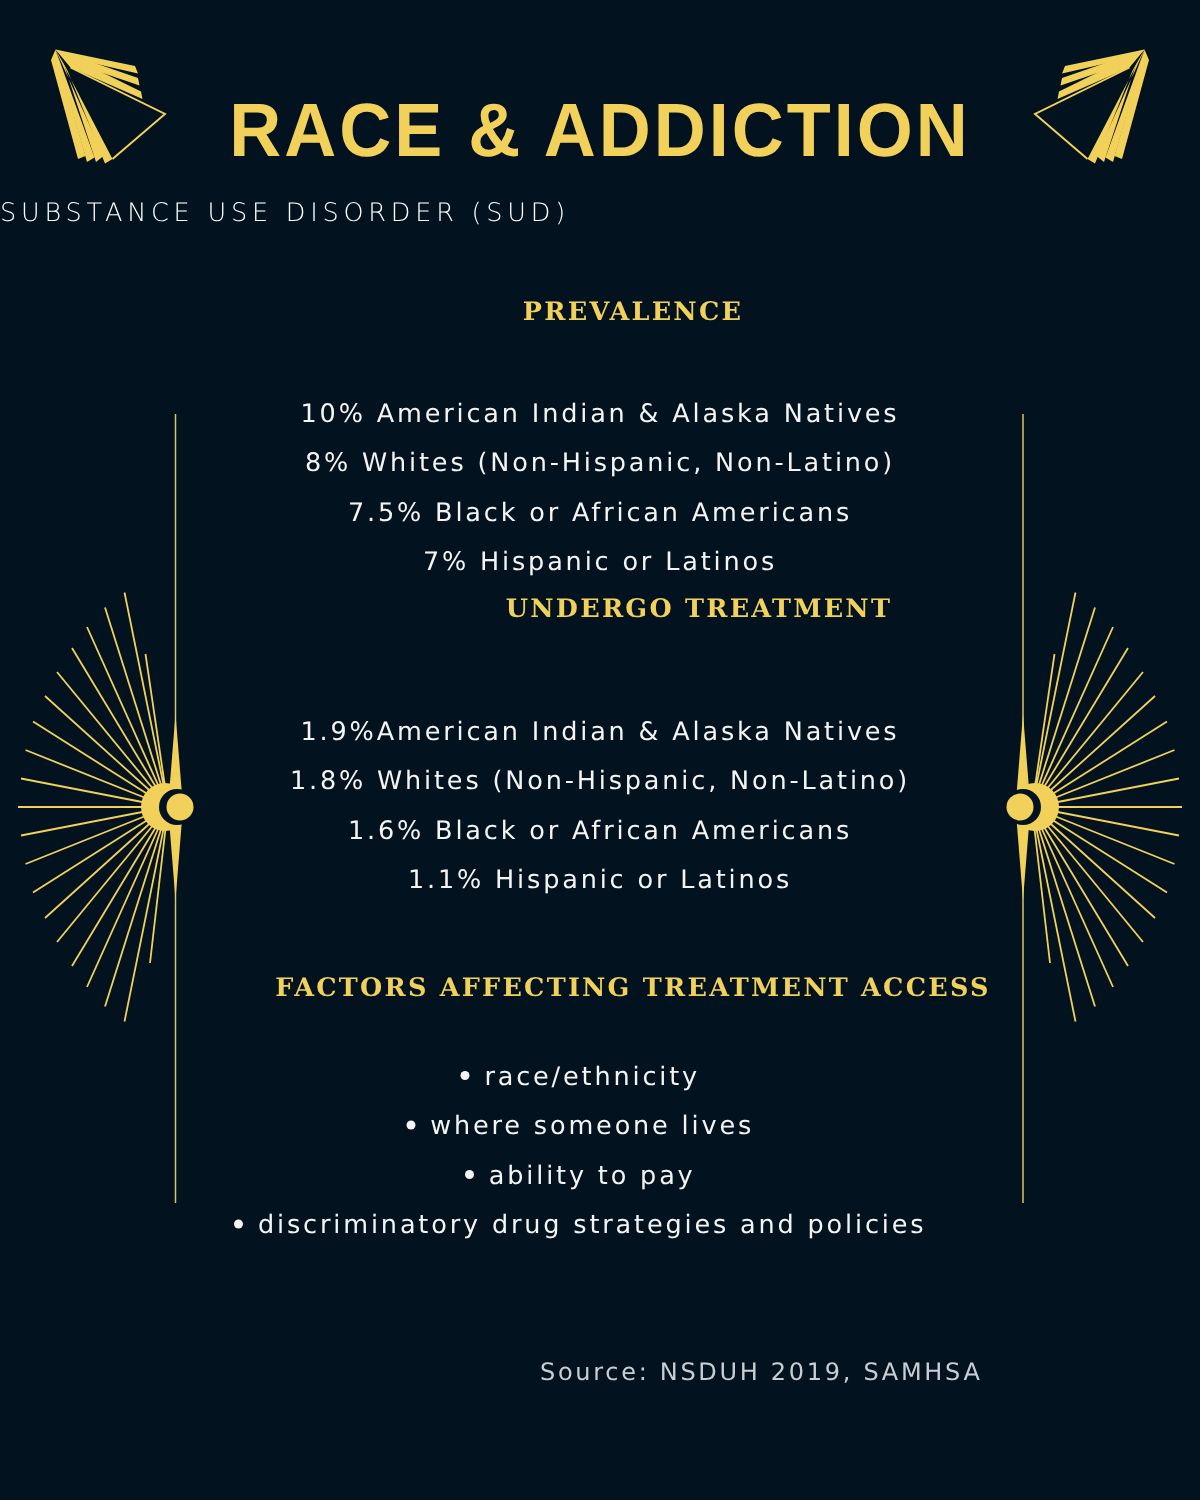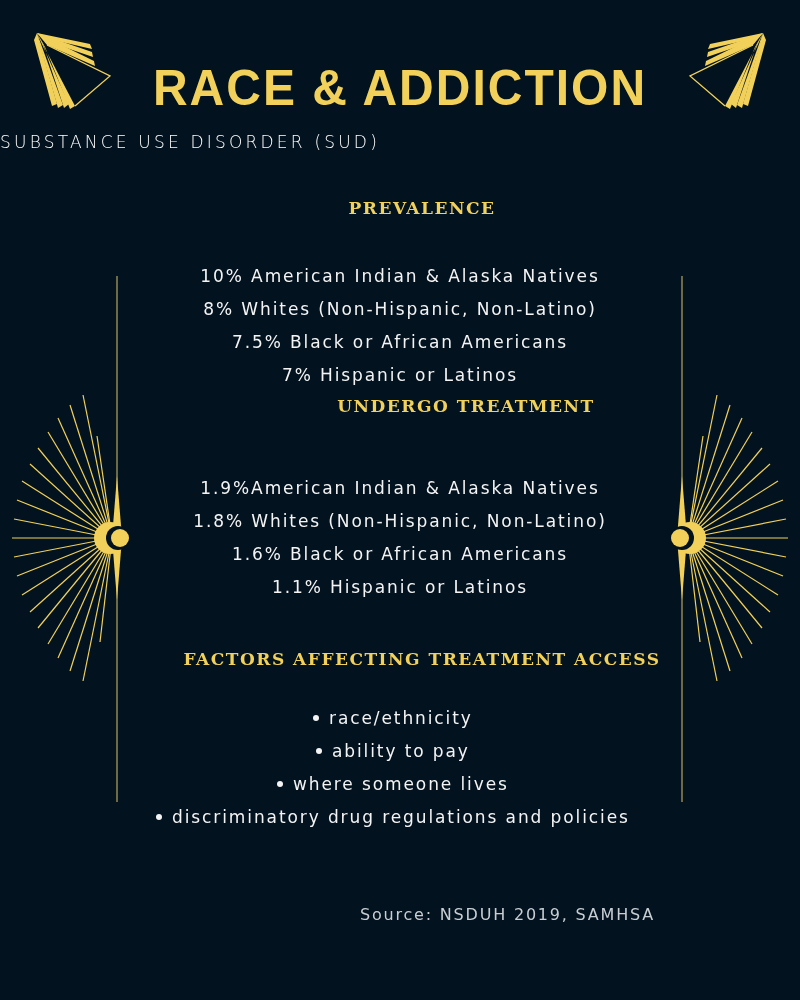--- a/index.html
+++ b/index.html
@@ -147,18 +147,18 @@
 
 <div class="abs heading" style="top:396px;padding-left:44px;">UNDERGO TREATMENT</div>
 <div class="abs stat-line" style="top:472px;">1.9%American Indian &amp; Alaska Natives</div>
 <div class="abs stat-line" style="top:505px;">1.8% Whites (Non-Hispanic, Non-Latino)</div>
 <div class="abs stat-line" style="top:538px;">1.6% Black or African Americans</div>
 <div class="abs stat-line" style="top:571px;">1.1% Hispanic or Latinos</div>
 
 <div class="abs heading" style="top:649px;">FACTORS AFFECTING TREATMENT ACCESS</div>
 <ul class="abs bullets">
   <li><span class="bullet-dot"></span><span>race/ethnicity</span></li>
+  <li><span class="bullet-dot"></span><span>where someone lives</span></li>
   <li><span class="bullet-dot"></span><span>ability to pay</span></li>
-  <li><span class="bullet-dot"></span><span>where someone lives</span></li>
-  <li><span class="bullet-dot"></span><span>discriminatory drug regulations and policies</span></li>
+  <li><span class="bullet-dot"></span><span>discriminatory drug strategies and policies</span></li>
 </ul>
 
 <div class="abs source">Source: NSDUH 2019, SAMHSA</div>
 
 </body></html>

